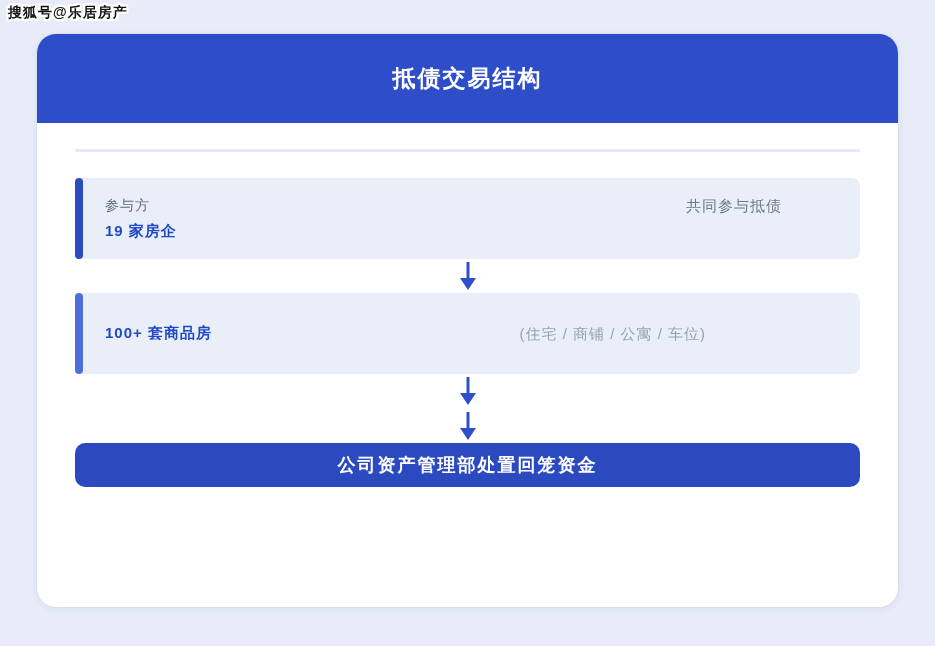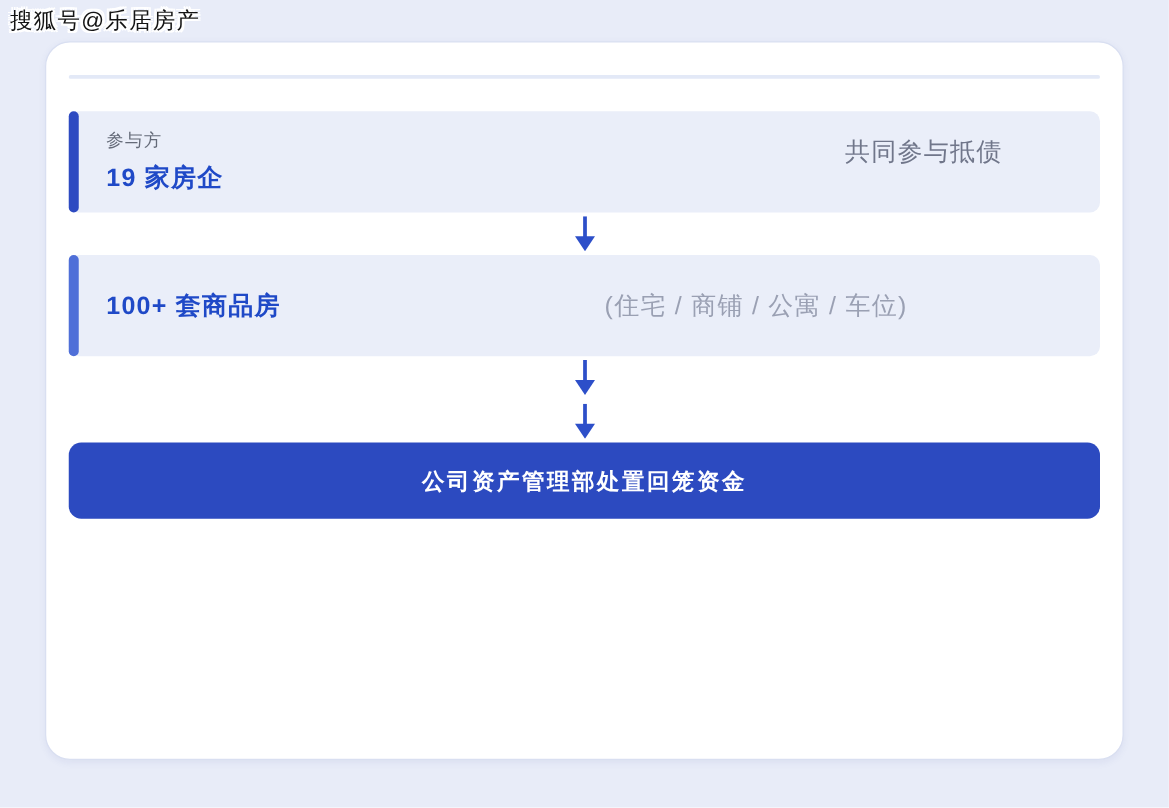--- a/index.html
+++ b/index.html
@@ -8,22 +8,22 @@
     font-family: "Liberation Sans", "DejaVu Sans", sans-serif;
     background: #e8ecf8;
     position: relative;
     overflow: hidden;
   }
 
   
   .watermark {
     position: absolute;
     left: 8px; top: 4px;
-    font-size: 18px;
-    font-weight: normal;
+    font-size: 14px;
+    font-weight: bold;
     color: #141414;
     letter-spacing: 1px;
     z-index: 5;
     text-shadow:
       -2px -2px 0 #fff, 2px -2px 0 #fff, -2px 2px 0 #fff, 2px 2px 0 #fff,
       -2px 0 0 #fff, 2px 0 0 #fff, 0 -2px 0 #fff, 0 2px 0 #fff;
   }
 
   
   .card {
@@ -42,21 +42,21 @@
     display: flex;
     align-items: center;
     justify-content: center;
   }
   .card-title {
     color: #ffffff;
     font-size: 23px;
     font-weight: bold;
     letter-spacing: 2px;
   }
-  .card-body { padding: 0 18px; }
+  .card-body { padding: 0 38px; }
 
   .divider {
     margin-top: 26px;
     height: 3px;
     background: #e3e9f7;
     border-radius: 2px;
   }
 
   .row {
     margin-top: 26px;
@@ -75,64 +75,67 @@
     background: #2d4ac1;
   }
   .row-left { padding-left: 30px; }
   .row-label {
     font-size: 14px;
     color: #646a78;
     letter-spacing: 1px;
     margin-bottom: 7px;
   }
   .row-value {
-    font-size: 20px;
+    font-size: 15px;
     font-weight: bold;
     color: #1f49c7;
     letter-spacing: 1px;
   }
   .row-note {
     position: absolute;
-    font-size: 20px;
+    font-size: 15px;
     letter-spacing: 1px;
     white-space: nowrap;
   }
   .row-1 .row-note { right: 78px; top: 19px; color: #70768a; }
   .row-2 .row-note { right: 154px; top: 50%; transform: translateY(-50%); color: #9aa0b3; }
   .row-3 .row-note { right: 127px; top: 50%; transform: translateY(-52%); color: #7c8296; }
 
   .arrow-wrap {
     height: 34px;
     display: flex;
     align-items: center;
     justify-content: center;
   }
   .arrow-wrap svg { display: block; }
 
   .footer-button {
-    height: 61px;
+    height: 44px;
     background: #2c4ac0;
     border-radius: 10px;
     display: flex;
     align-items: center;
     justify-content: center;
   }
   .footer-button span {
     color: #ffffff;
     font-size: 18px;
     font-weight: bold;
     letter-spacing: 2px;
   }
 </style>
 </head>
 <body>
 
 <div class="watermark">搜狐号@乐居房产</div>
 
 <div class="card">
+  <div class="card-header">
+    <div class="card-title">抵债交易结构</div>
+  </div>
 
   <div class="card-body">
     <div class="divider"></div>
 
     <div class="row row-1">
       <div class="accent-bar" style="background: rgb(45, 74, 193);"></div>
       <div class="row-left">
         <div class="row-label">参与方</div>
         <div class="row-value">19 家房企</div>
       </div>

